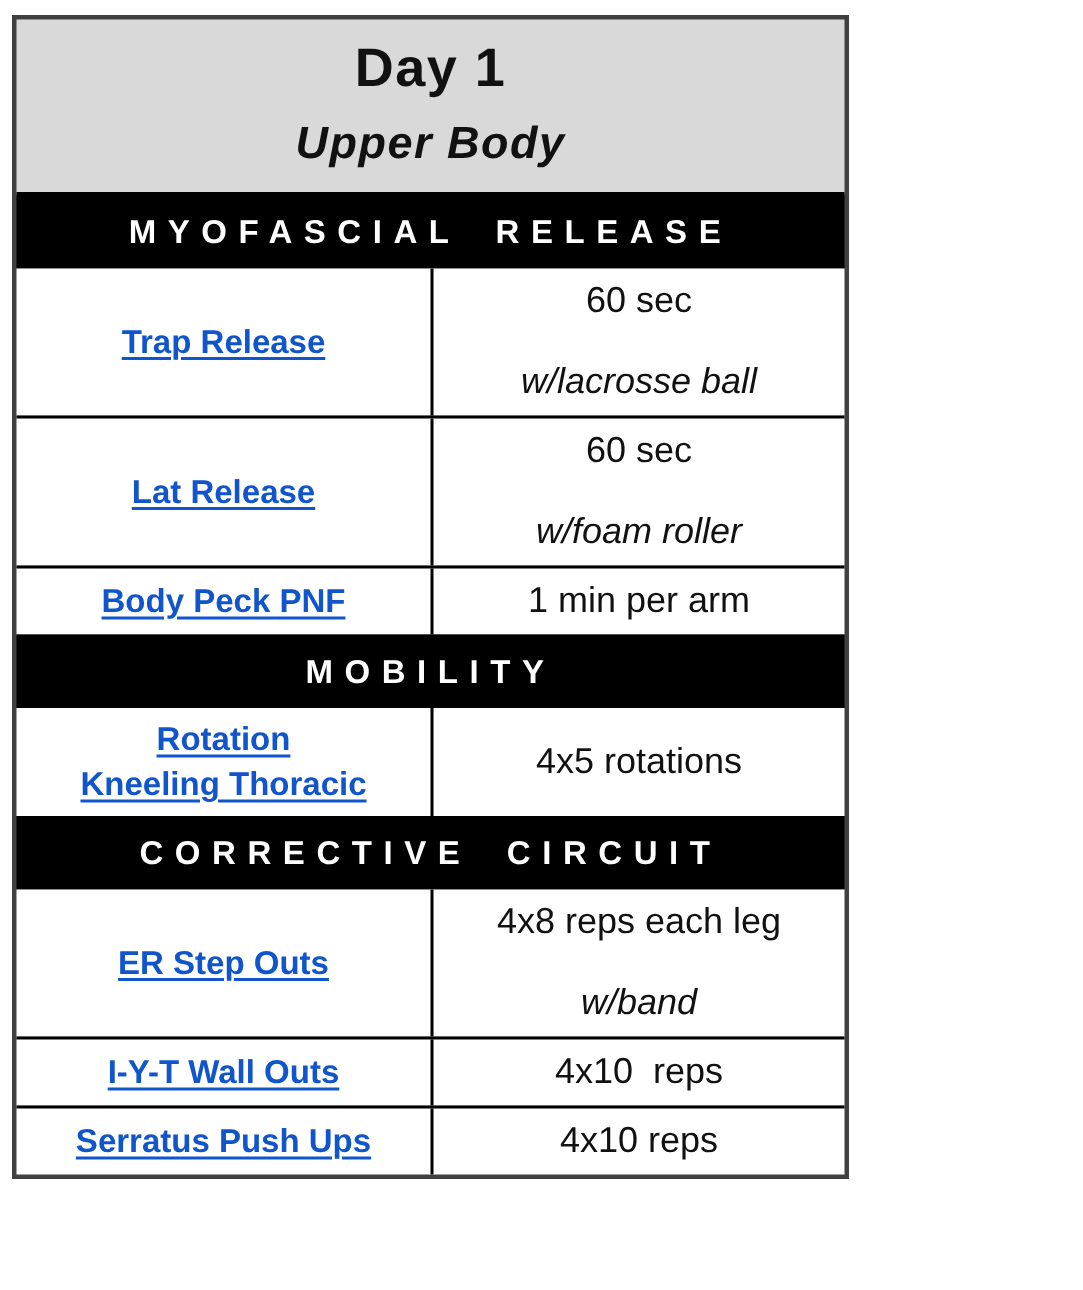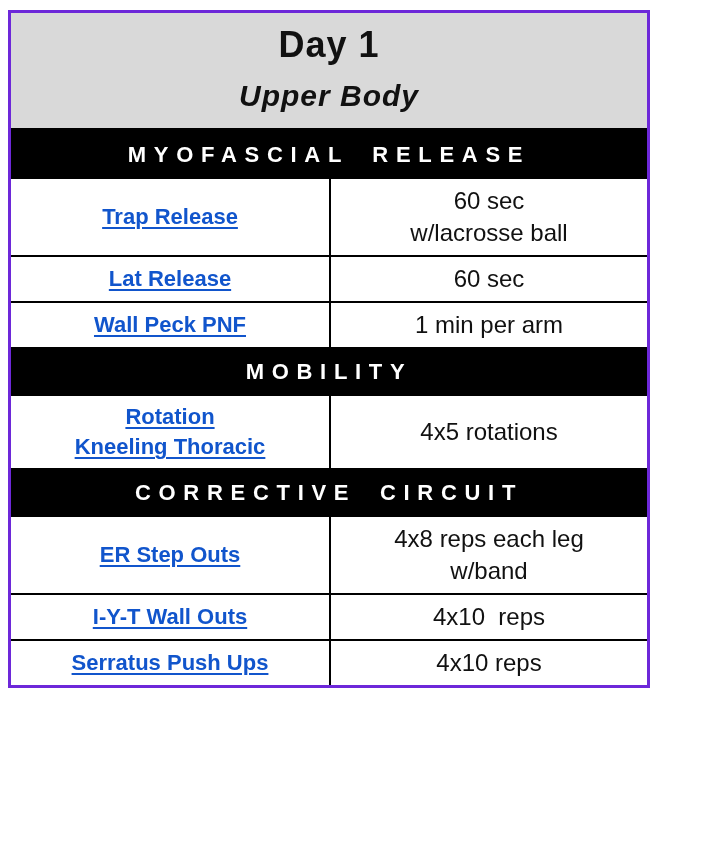--- a/index.html
+++ b/index.html
@@ -5,22 +5,22 @@
   * { box-sizing: border-box; margin: 0; padding: 0; }
   html, body {
     width: 722px; height: 860px;
     background: #ffffff;
     font-family: "Liberation Sans", sans-serif;
     overflow: hidden;
   }
   .sheet {
     position: absolute;
     left: 8px; top: 10px;
-    width: 642px;
-    border: 3px solid #6d28d9;
+    width: 558px;
+    border: 3px solid #404040;
     background: #404040;
   }
   
   .title-block {
     background: #d9d9d9;
     text-align: center;
     padding: 6px 0 7px 0;
     border-bottom: 2px solid #000;
   }
   .title-line1 {
@@ -55,39 +55,39 @@
   .row + .row { border-top: 2px solid #000; }
   .cell {
     flex: 1 1 50%;
     display: flex;
     flex-direction: column;
     justify-content: center;
     align-items: center;
     text-align: center;
     padding: 6px 8px;
   }
-  .cell.right { border-left: 2px solid #000; }
+  .cell.right { border-left: 2px solid #000; gap: 22px; }
   .exlink {
     color: #1155cc;
     font-weight: bold;
     font-size: 22px;
     line-height: 30px;
     text-decoration: underline;
     text-decoration-thickness: 2px;
     text-underline-offset: 3px;
     cursor: pointer;
   }
   .exlink .exline { display: block; }
   .d1, .d2 {
     font-size: 24px;
     line-height: 32px;
     color: #111;
     white-space: pre-wrap;
   }
-  .d2 { }
+  .d2 { font-style: italic; }
   .exline:empty, .d1:empty, .d2:empty, .bar-line:empty { display: none; }
 </style>
 </head>
 <body>
 
 <div class="sheet">
 
   <div class="title-block">
     <div class="title-line1">Day 1</div>
     <div class="title-line2">Upper Body</div>
@@ -110,28 +110,29 @@
   </div>
 
   <div class="row">
     <div class="cell left">
       <a class="exlink" href="#">
         <span class="exline">Lat Release</span>
       </a>
     </div>
     <div class="cell right">
       <div class="d1">60 sec</div>
+      <div class="d2">w/foam roller</div>
     </div>
   </div>
 
 
   <div class="row">
     <div class="cell left">
       <a class="exlink" href="#">
-        <span class="exline">Wall Peck PNF</span>
+        <span class="exline">Body Peck PNF</span>
       </a>
     </div>
     <div class="cell right">
       <div class="d1">1 min per arm</div>
 
     </div>
   </div>
 
   <div class="bar">
     <div class="bar-line">MOBILITY</div>

